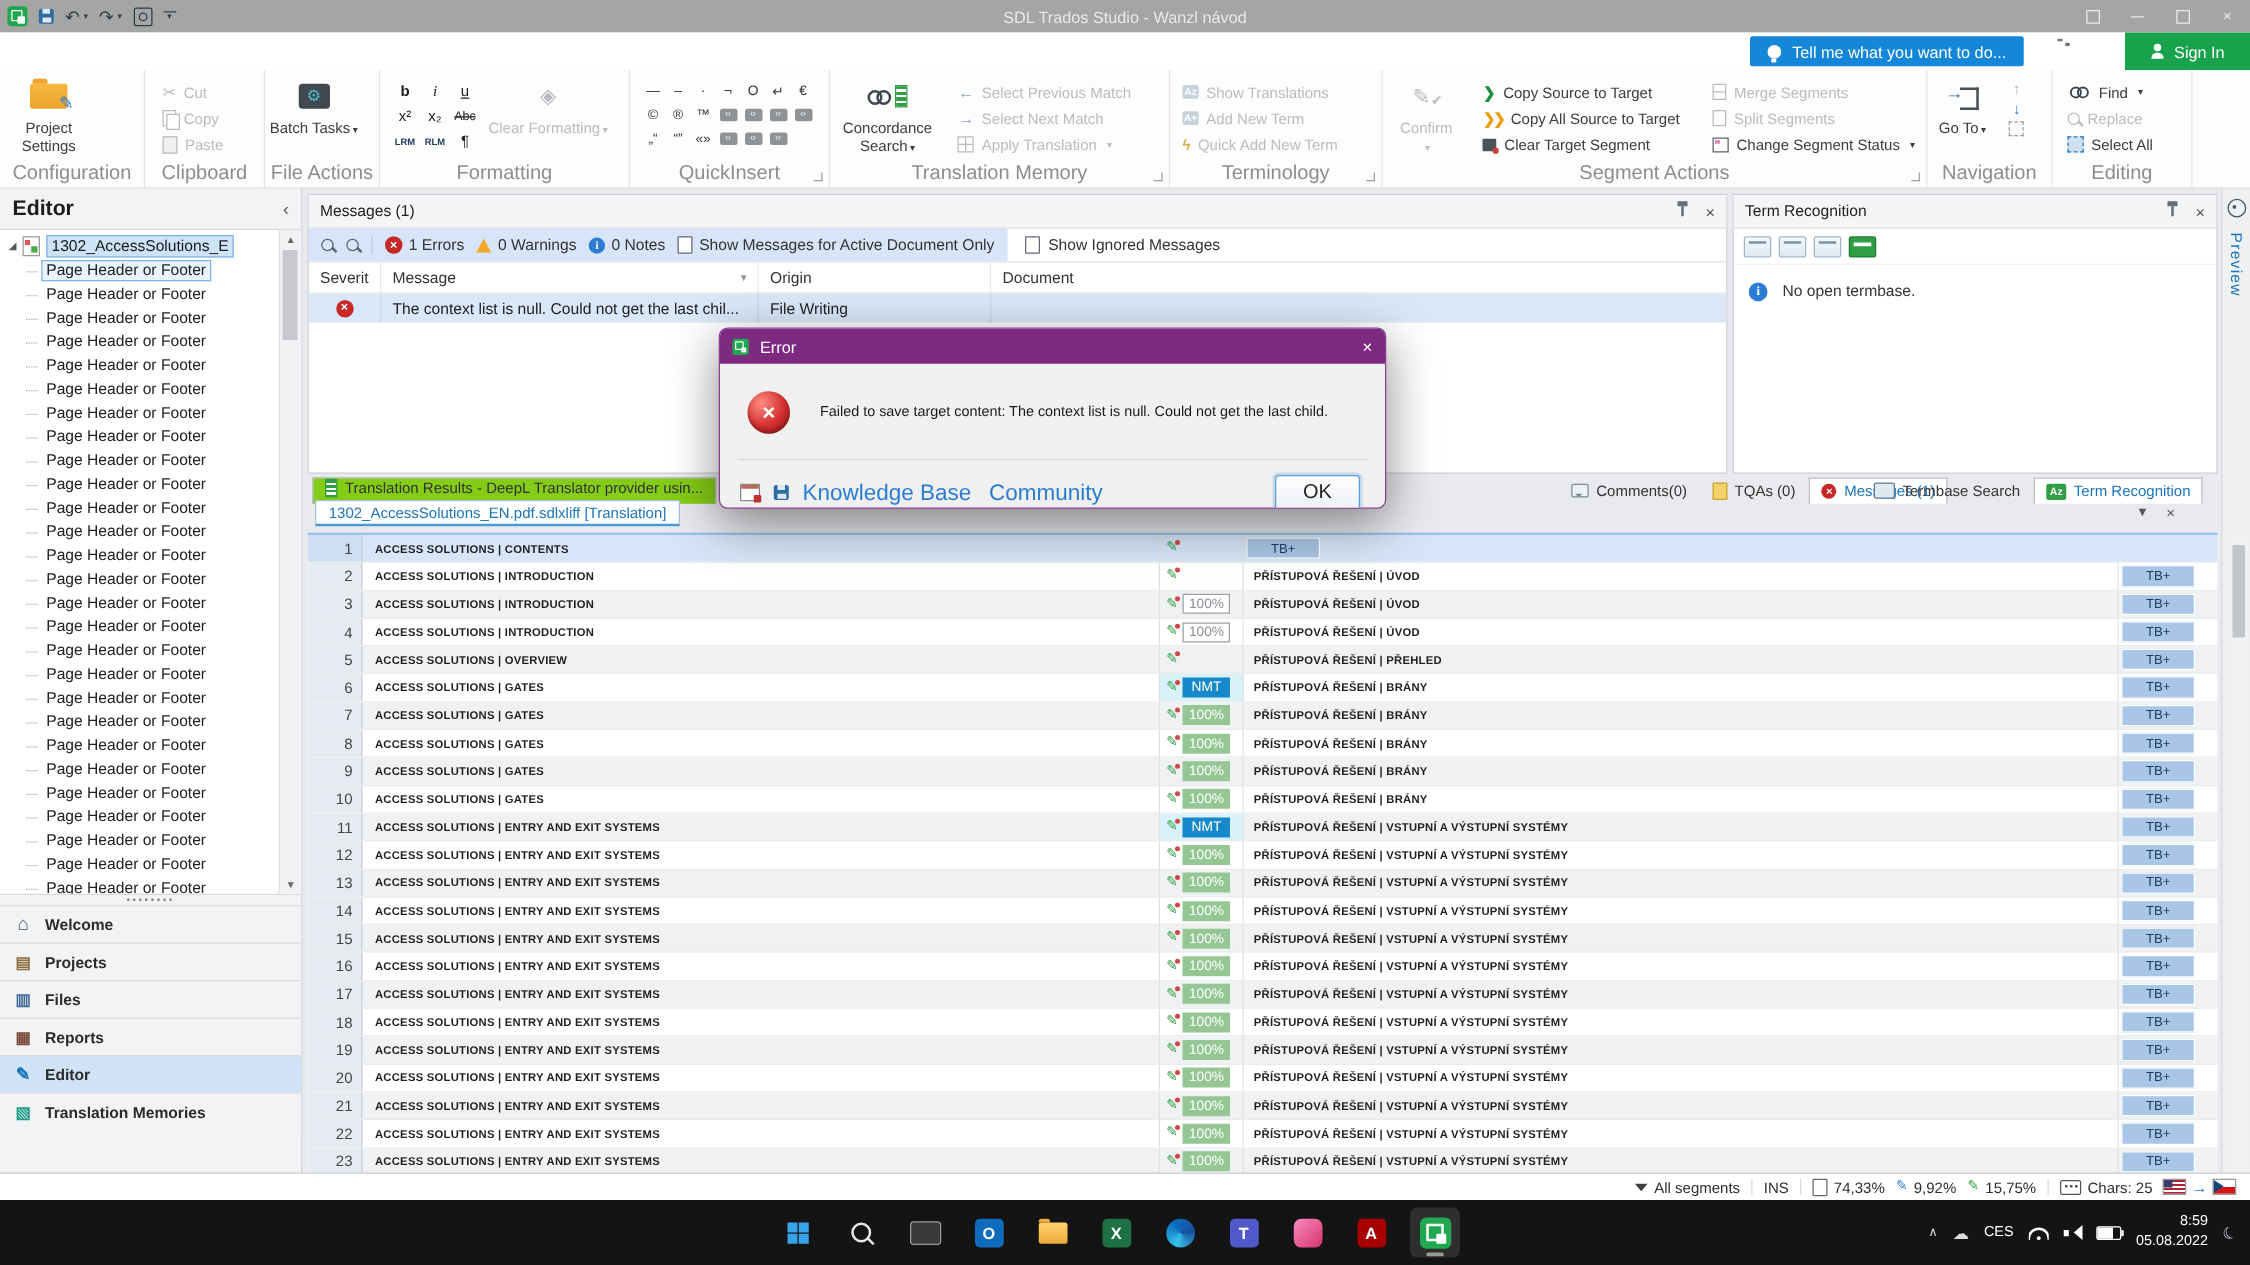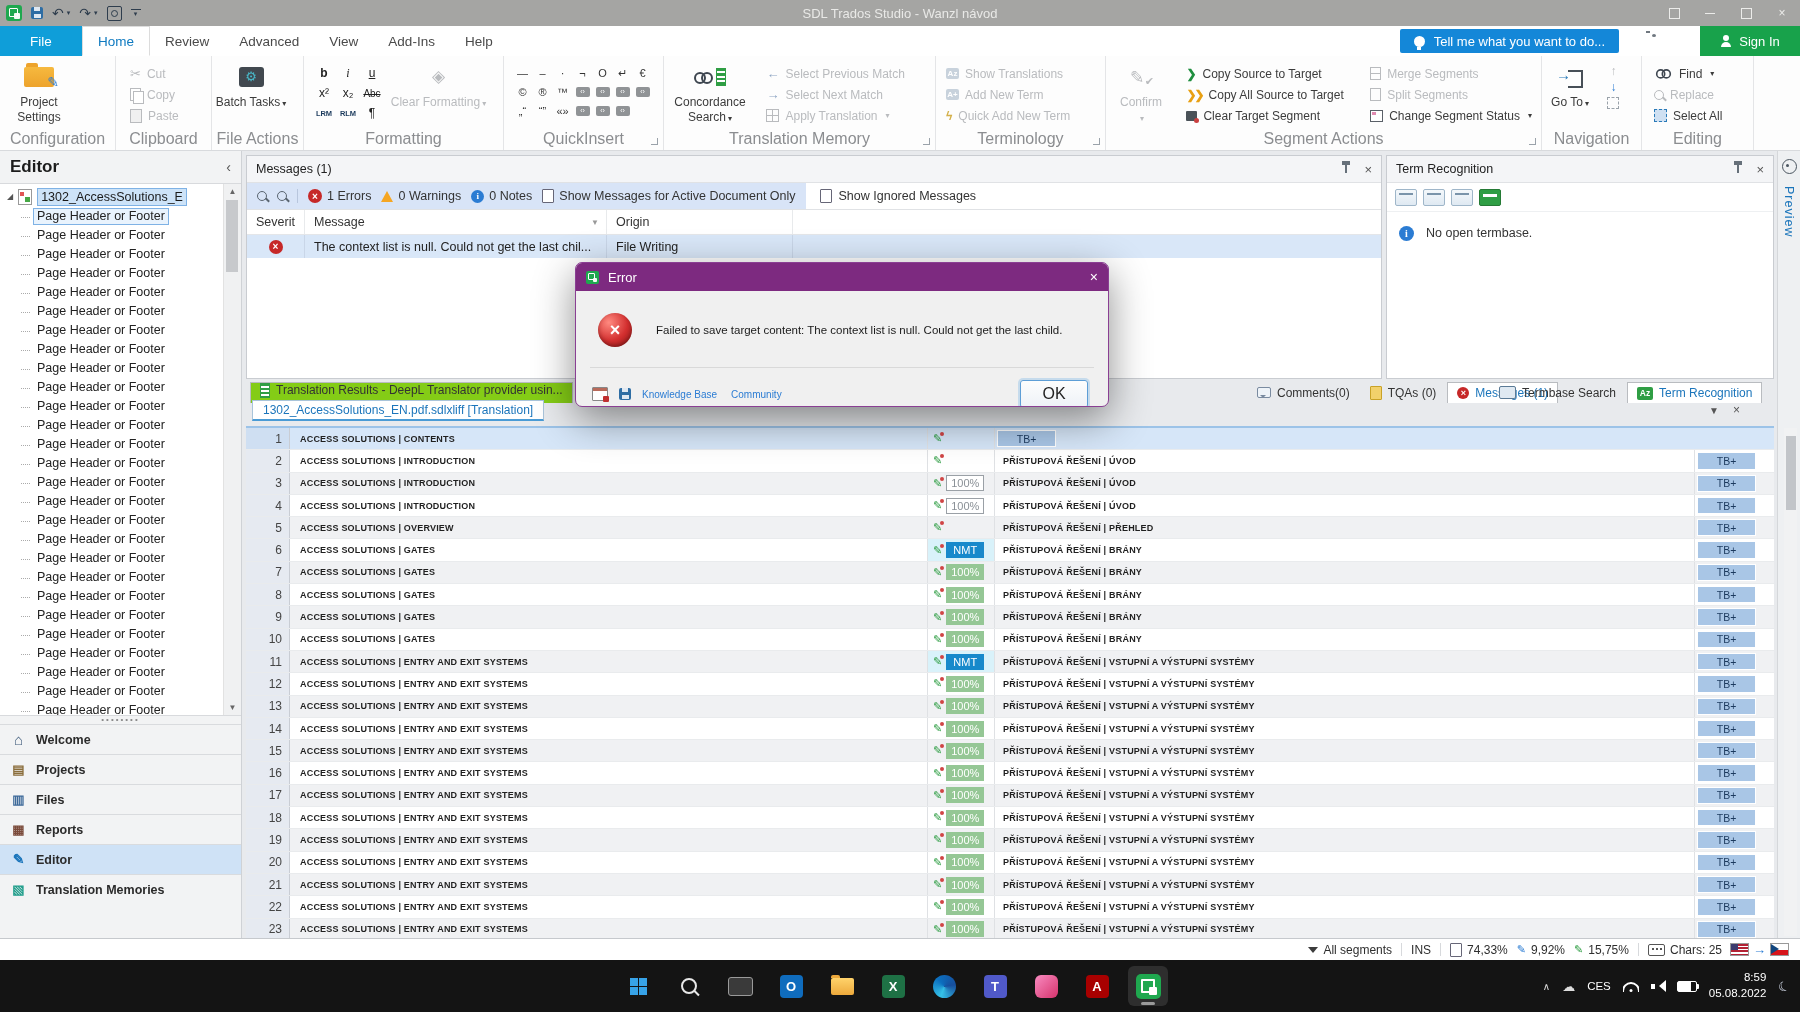--- a/index.html
+++ b/index.html
@@ -257,21 +257,21 @@
   .dlg-title{height:28px;background:#7d2a80;display:flex;align-items:center;gap:9px;padding:0 10px;color:#fff;font-size:13px}
   .dlg-x{margin-left:auto;color:#fff;font-size:14px}
   .dlg-body{display:flex;align-items:center;gap:24px;padding:12px 18px 8px 22px;height:54px}
   .errball{width:34px;height:34px;border-radius:50%;background:radial-gradient(circle at 32% 28%,#ff8a80,#d32f2f 55%,#8e1515);display:flex;align-items:center;justify-content:center;color:#fff;font-weight:bold;font-size:18px;box-shadow:inset 0 -2px 4px rgba(0,0,0,.3);flex:0 0 auto}
   .dlg-msg{font-size:11.5px;color:#1a1a1a}
   .dlg-sep{height:1px;background:#d9d9d9;margin:2px 14px 0 14px}
   .dlg-footer{display:flex;align-items:center;gap:11px;padding:12px 20px 0 16px}
   .i-repwin{width:14px;height:12px;border:1px solid #888;background:#fff;position:relative;border-radius:1px;flex:0 0 auto}
   .i-repwin::before{content:"";position:absolute;top:0;left:0;right:0;height:3px;background:#b86a5a}
   .i-repwin::after{content:"";position:absolute;right:-2px;bottom:-2px;width:6px;height:6px;background:#c03030;border-radius:1px}
-  .dlg-link{color:#2b7cd3;font-size:10px}
+  .dlg-link{color:#2b7cd3;font-size:18px}
   .okbtn{margin-left:auto;width:66px;height:26px;background:linear-gradient(#fdfdfd,#eef2f7);border:1px solid #5e9ed6;border-radius:3px;font-size:16px;color:#222;display:flex;align-items:center;justify-content:center;box-shadow:0 0 0 2px rgba(120,180,230,.35)}
 </style>
 </head>
 <body>
 
 <div id="app">
 
   <div class="titlebar">
     <div class="qat">
       <span class="tlogo"></span>
@@ -292,29 +292,20 @@
           <span class="wc-min"></span>
         </span>
       <span class="wc">
           <span class="wc-box"></span>
         </span>
       <span class="wc">×</span>
     </div>
   </div>
 
   <div class="tabstrip">
-    <div id="rtabs" style="display:flex">
-        <div class="rtab file">File</div>
-        <div class="rtab active">Home</div>
-        <div class="rtab">Review</div>
-        <div class="rtab">Advanced</div>
-        <div class="rtab">View</div>
-        <div class="rtab">Add-Ins</div>
-        <div class="rtab">Help</div>
-      </div>
     <div class="tellme">
       <span class="bulb"></span>
       <span>Tell me what you want to do...</span>
     </div>
     <div class="bellbtn"><span class="bell"></span></div>
     <div class="signin">
       <span class="person"></span>
       <span>Sign In</span>
     </div>
   </div>
@@ -716,20 +707,23 @@
     <div class="mp-cols">
       <div class="mc sev">
           <span>Severit</span>
         </div>
       <div class="mc msg">
           <span>Message</span>
           <span class="msg-sort">▼</span>
         </div>
       <div class="mc org">
           <span>Origin</span>
+        </div>
+      <div class="mc doc">
+          <span>Document</span>
         </div>
     </div>
     <div class="mp-row">
       <div class="mc sev" style="justify-content:center;padding-left:0">
           <span class="errdot-sm">×</span>
         </div>
       <div class="mc msg">The context list is null. Could not get the last chil...</div>
       <div class="mc org">File Writing</div>
     </div>
   </div>

